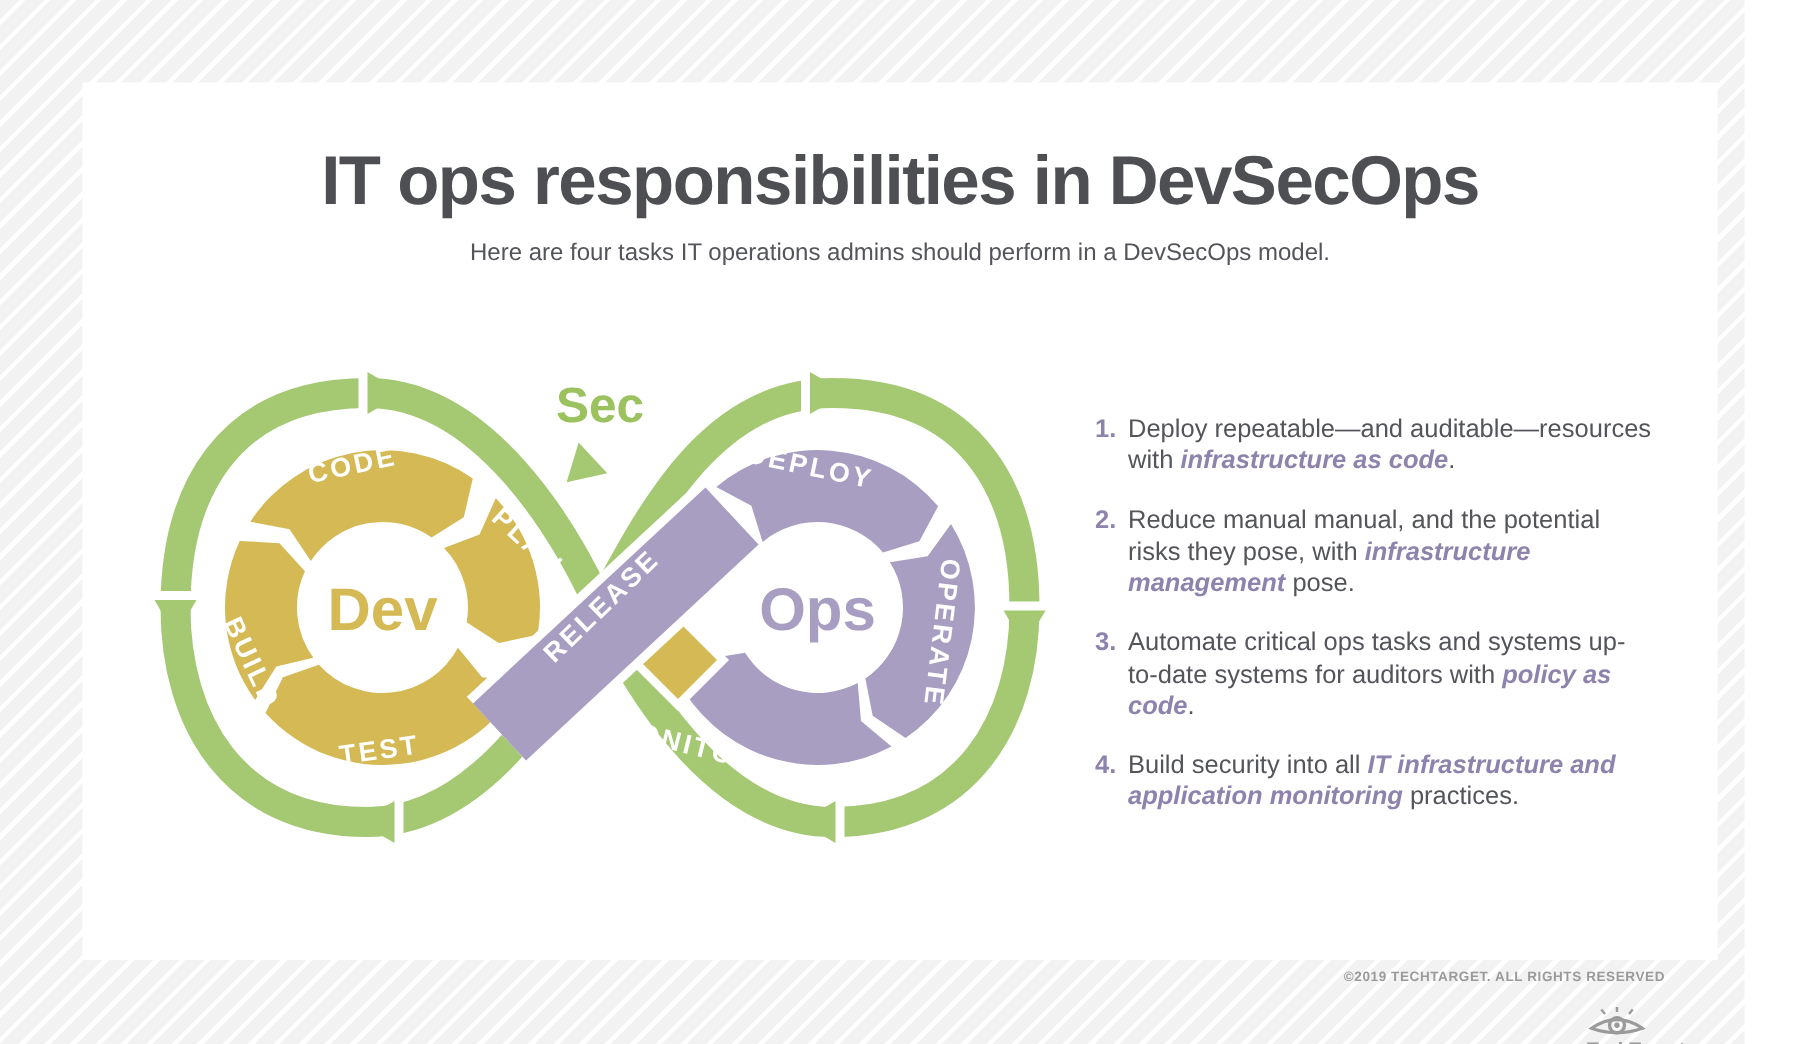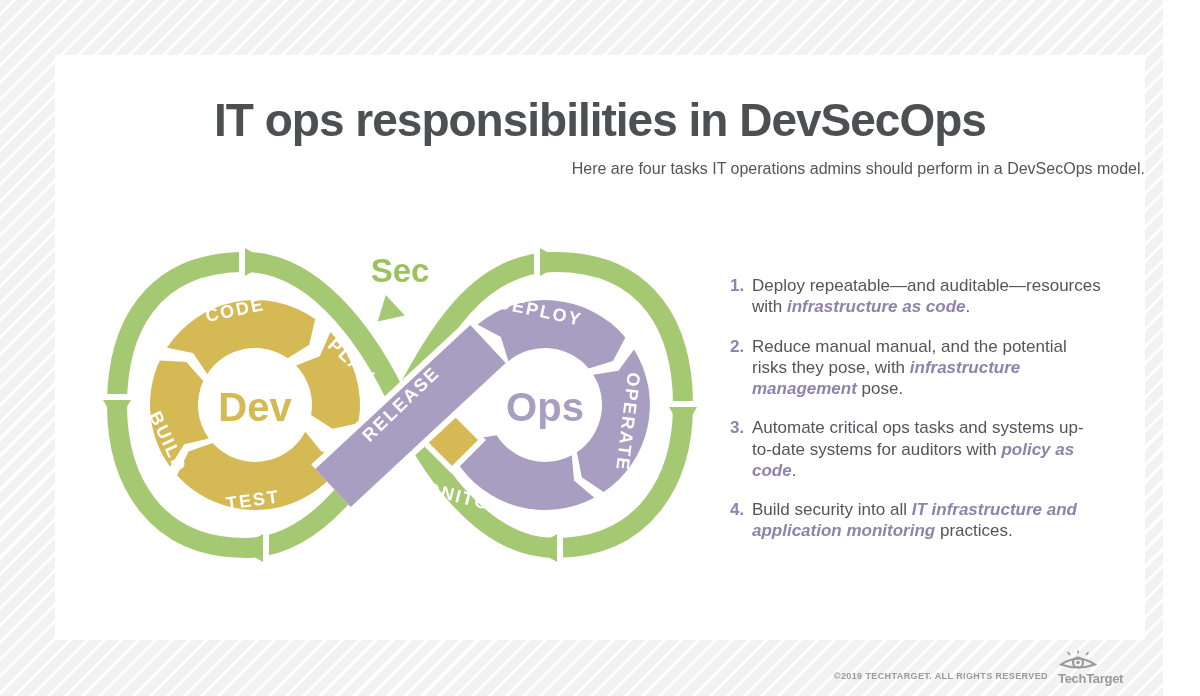--- a/index.html
+++ b/index.html
@@ -16,35 +16,35 @@
   .card{
     position:absolute;left:55px;top:55px;width:1090px;height:585px;
     background:var(--card);
   }
   h1.title{
     margin:38px 0 0 0;text-align:center;
     font-size:46px;font-weight:bold;letter-spacing:-1px;
     color:var(--heading);
   }
   p.subtitle{
-    margin:13px 0 0 0;text-align:right;
+    margin:13px 0 0 0;text-align:center;
     font-size:16px;color:var(--body);
   }
   .diagram{position:absolute;left:50px;top:185px;width:590px;height:330px;}
   .diagram svg{display:block;overflow:visible;}
   .seg-label{fill:#fff;font-weight:bold;font-size:18px;letter-spacing:2px;text-anchor:middle;}
   .big-label{font-weight:bold;text-anchor:middle;}
   .tasks{position:absolute;left:675px;top:220px;width:372px;}
   .task{display:flex;margin-bottom:18px;font-size:17px;line-height:1.25;}
   .task .num{flex:none;width:22px;font-weight:bold;color:var(--accent);}
   .task .ttext{color:var(--body);}
   .task .hl{color:var(--accent);font-weight:bold;font-style:italic;}
   .footer{
     position:absolute;right:53px;bottom:10px;height:40px;
-    display:flex;align-items:flex-end;gap:10px;
+    display:flex;align-items:flex-end;gap:10px;flex-direction:column;
   }
   .copyright{
     font-size:9px;font-weight:bold;letter-spacing:.4px;
     color:var(--footer);padding-bottom:5px;white-space:nowrap;
   }
   .brand{display:flex;flex-direction:column;width:52px;}
   .brandname{font-size:13px;font-weight:bold;color:var(--footer);letter-spacing:-.3px;}
 </style>
 </head>
 <body style="--bg: #f2f2f2; --stripe: #ffffff; --card: #ffffff; --heading: #4d4f53; --body: #53555a; --accent: #8e83ac; --footer: #9a9a9a;">

